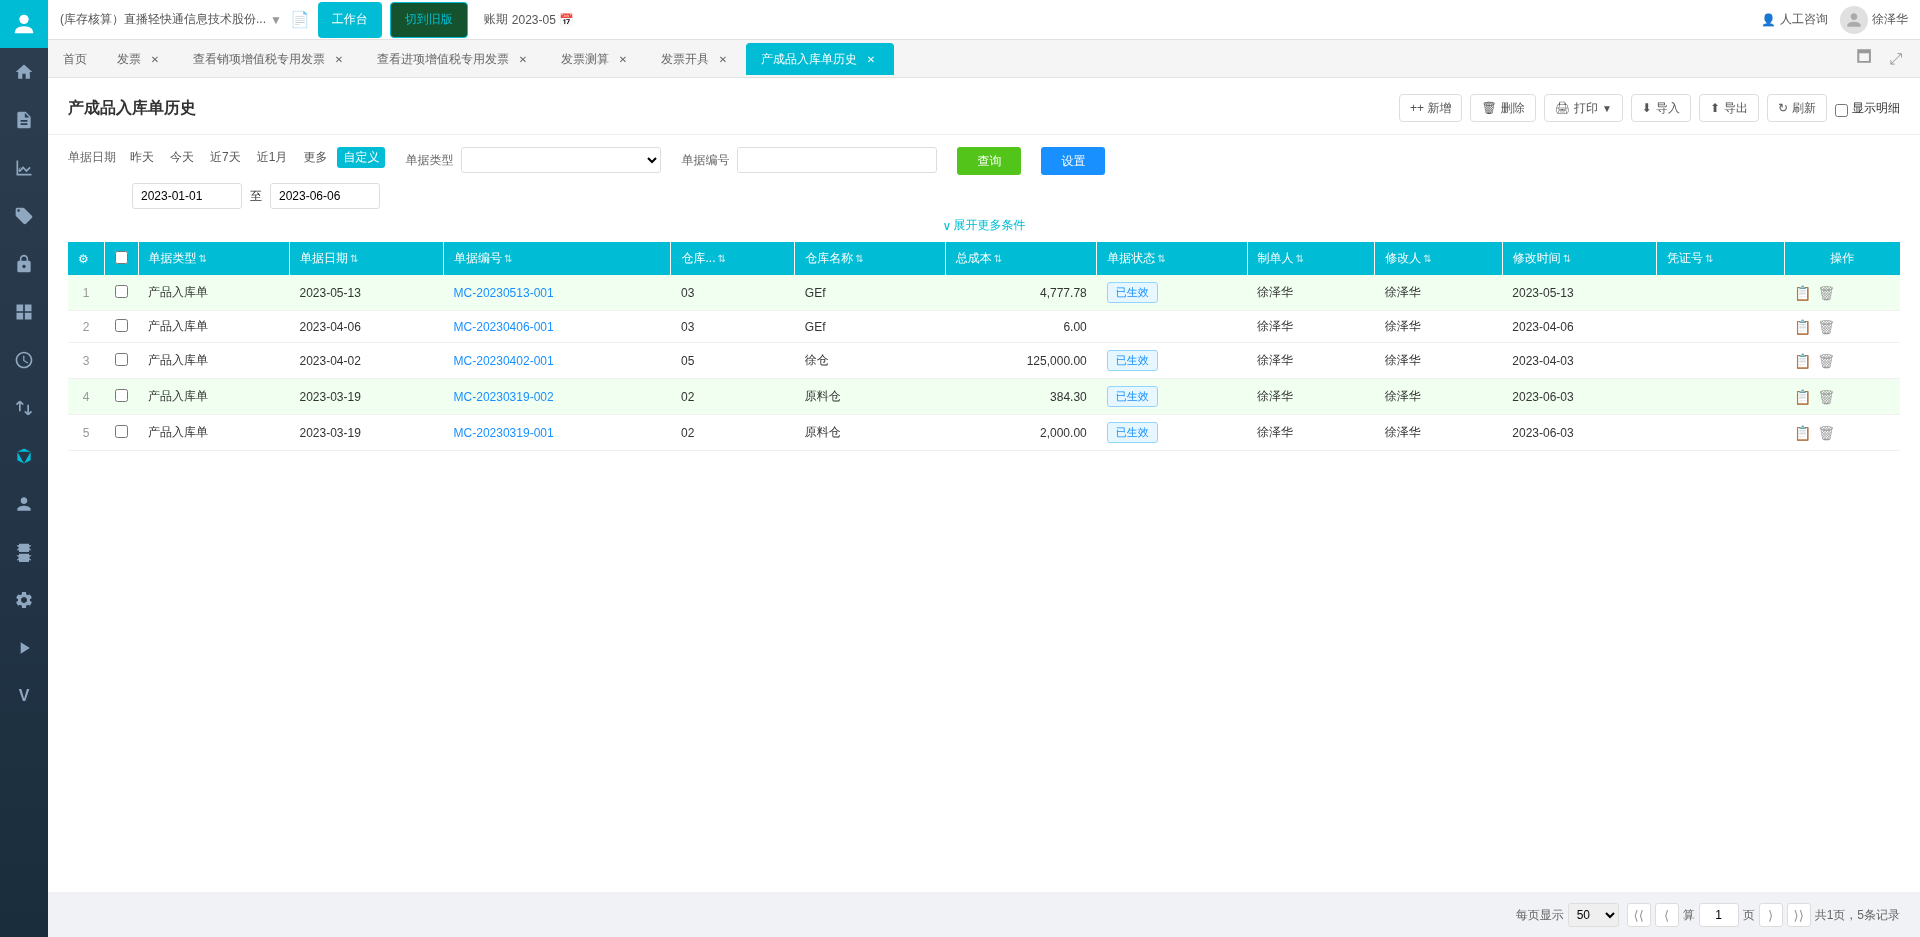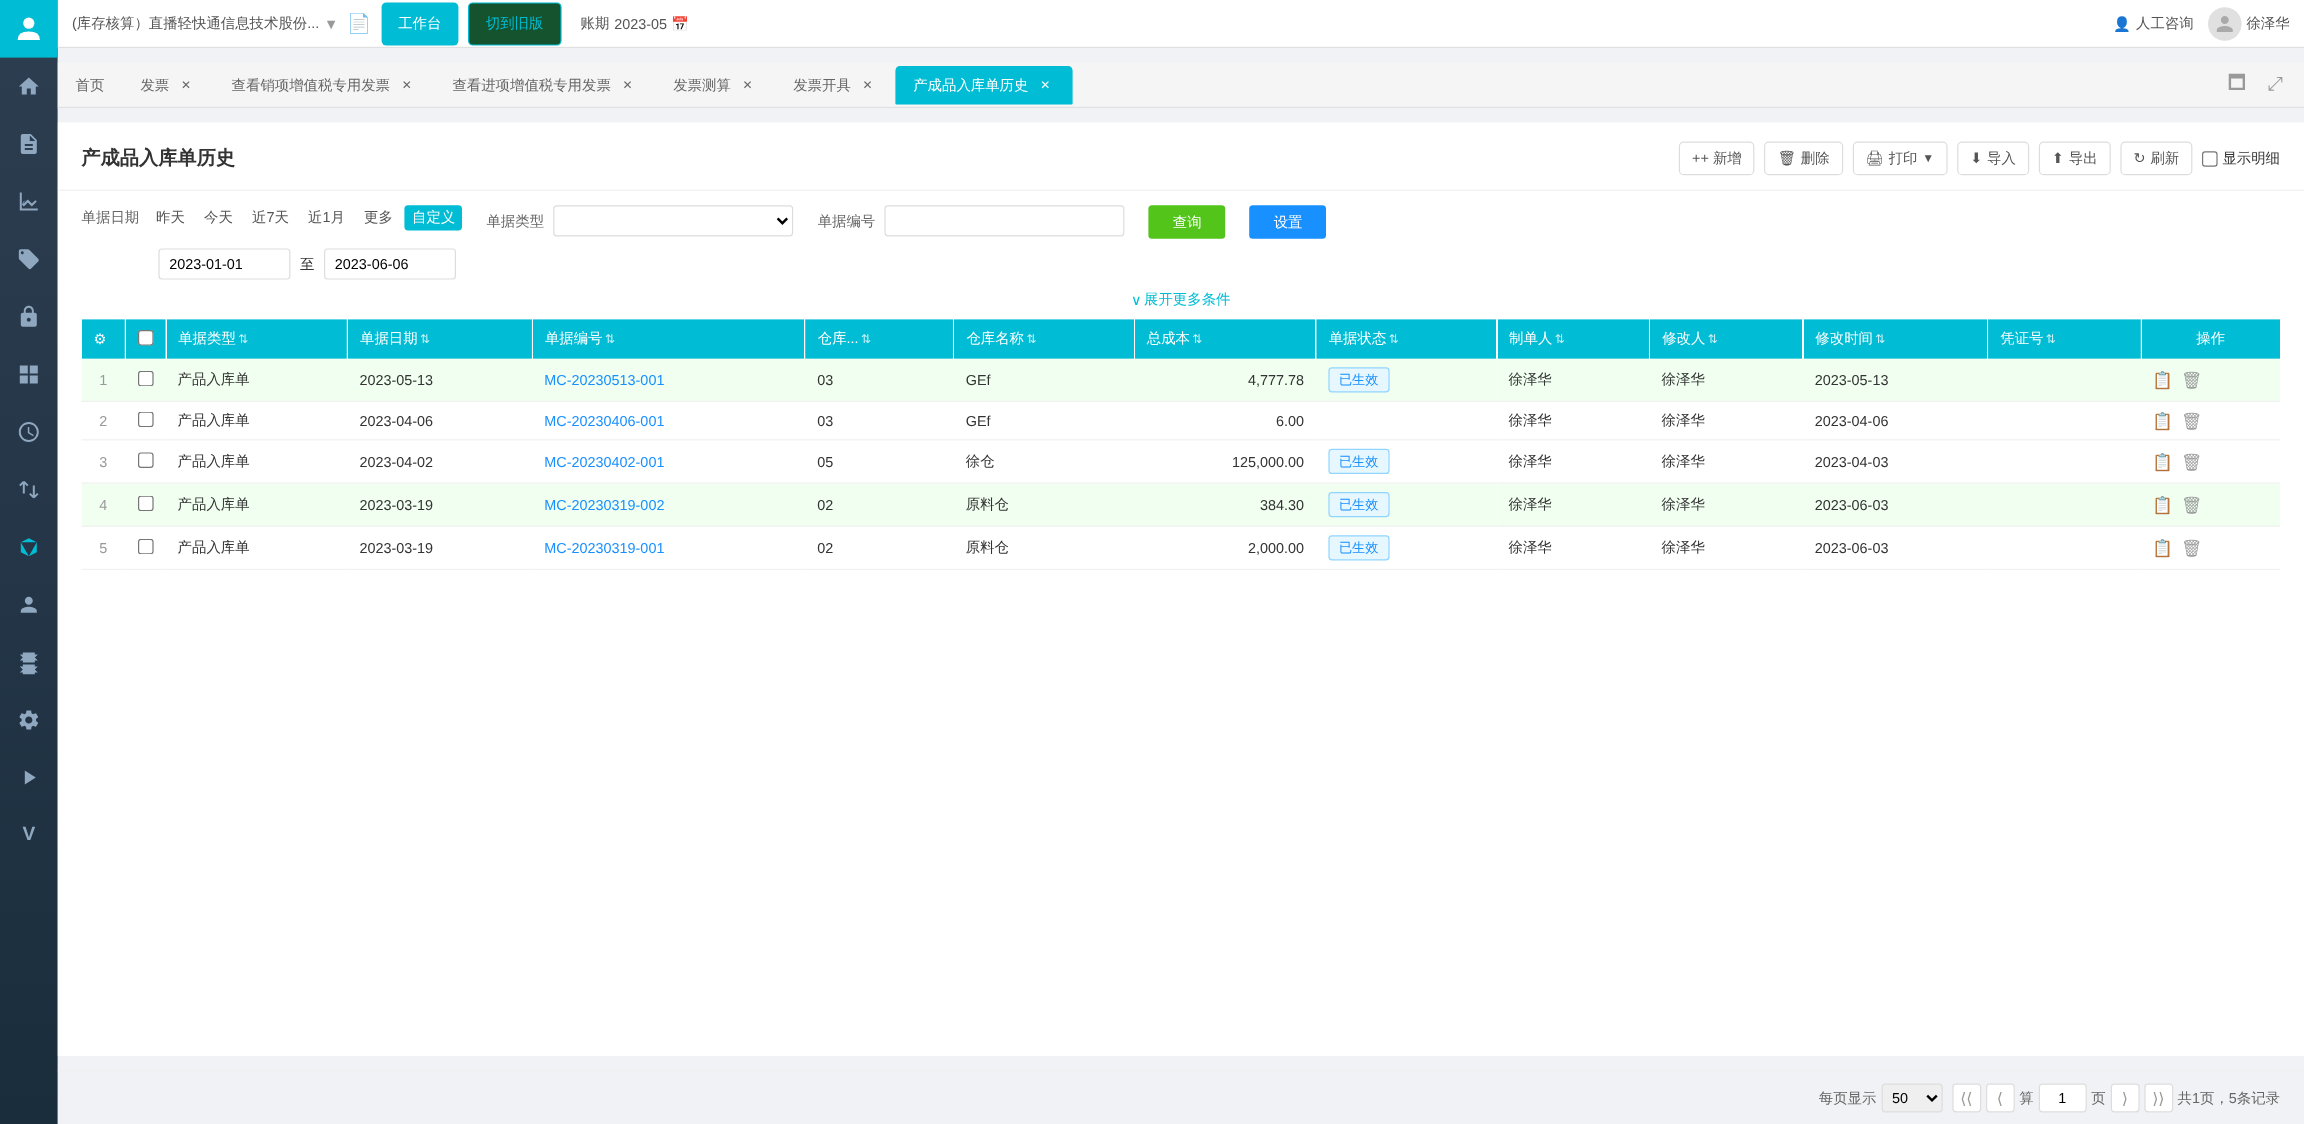--- a/index.html
+++ b/index.html
@@ -7,21 +7,21 @@
 
     
     .sidebar { width: 48px; background: linear-gradient(180deg, #2d3e50 0%, #1a2d3d 100%); display: flex; flex-direction: column; align-items: center; padding-top: 0; flex-shrink: 0; }
     .sidebar-logo { width: 48px; height: 48px; background: #00bcd4; display: flex; align-items: center; justify-content: center; }
     .sidebar-logo svg { width: 28px; height: 28px; fill: white; }
     .sidebar-item { width: 48px; height: 48px; display: flex; align-items: center; justify-content: center; cursor: pointer; color: #8fa8c0; transition: background 0.2s; }
     .sidebar-item.active { color: #00bcd4; }
     .sidebar-item svg { width: 20px; height: 20px; }
 
     
-    .main { flex: 1; display: flex; flex-direction: column; overflow: hidden; gap: 12px; }
+    .main { flex: 1; display: flex; flex-direction: column; overflow: hidden; }
 
     
     .topbar { height: 40px; background: #fff; border-bottom: 1px solid #e0e0e0; display: flex; align-items: center; padding: 0 12px; gap: 8px; flex-shrink: 0; }
     .topbar-company { font-size: 12px; color: #555; display: flex; align-items: center; gap: 4px; }
     .topbar-btn { height: 36px; padding: 0 14px; border-radius: 4px; border: none; cursor: pointer; font-size: 12px; display: flex; align-items: center; gap: 4px; }
     .btn-workbench { background: #00bcd4; color: white; }
     .btn-history { background: #14532d; border: 1px solid #ddd; color: #555; }
     .btn-history.active { border-color: #00bcd4; color: #00bcd4; }
     .topbar-period { font-size: 12px; color: #555; display: flex; align-items: center; gap: 4px; margin-left: 8px; }
     .topbar-right { margin-left: auto; display: flex; align-items: center; gap: 12px; }
@@ -269,21 +269,21 @@
           <span>导入</span>
         </button>
         <button class="action-btn">
           <span>⬆</span>
           <span>导出</span>
         </button>
         <button class="action-btn">
           <span>↻</span>
           <span>刷新</span>
         </button>
-        <label style="display:flex;align-items:center;gap:4px;font-size:12px;cursor:pointer;">
+        <label style="display:flex;align-items:flex-end;gap:4px;font-size:12px;cursor:pointer;">
           <input type="checkbox" style="">
           <span>显示明细</span>
         </label>
       </div>
     </div>
 
     <div class="search-section">
       <div class="search-row1">
         <div class="search-field">
           <span class="search-label">单据日期</span>

